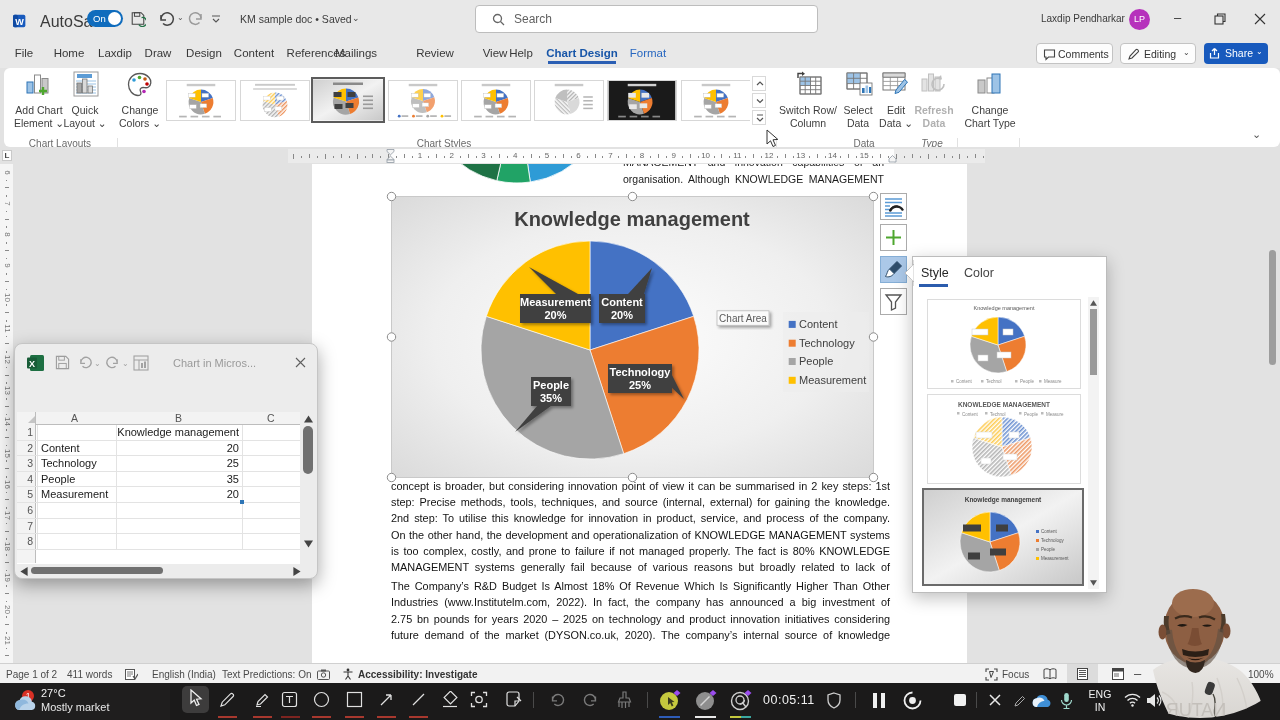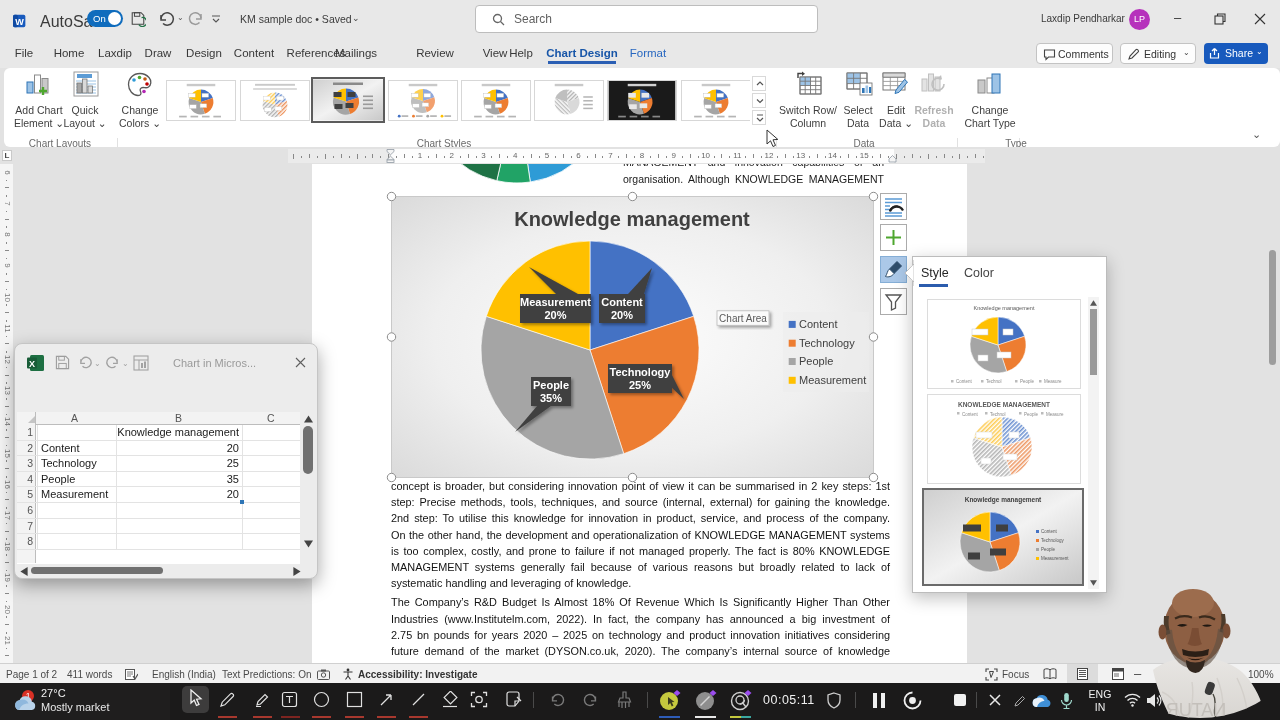--- a/index.html
+++ b/index.html
@@ -368,21 +368,21 @@
       <rect x="12" y="8" width="7" height="15" fill="#fff" stroke="#8a8a8a"></rect>
       <rect x="17" y="4" width="8" height="19" fill="#9dc3e6" stroke="#2e75b6"></rect>
     </svg>
     <div class="rib-label" style="left:990px;top:38px;">Change<br>Chart Type</div>
     <div class="vsep" style="left:1019px;"></div>
     <span class="abs" style="left:1252px;top:62px;font-size:11px;color:#555">⌄</span>
 
     <div class="grp-label" style="left:60px;">Chart Layouts</div>
     <div class="grp-label" style="left:444px;">Chart Styles</div>
     <div class="grp-label" style="left:864px;">Data</div>
-    <div class="grp-label" style="left:1016px;">Type</div>
+    <div class="grp-label" style="left:932px;font-style:italic;">Type</div>
 
     <svg class="abs" style="left:766px;top:63px" width="14" height="20" viewBox="0 0 14 20">
       <path d="M1 1 L1 15 L4.5 11.8 L7 17.5 L9.5 16.4 L7 10.8 L11.8 10.4 Z" fill="#fff" stroke="#333" stroke-width="1"></path>
     </svg>
   </div>
 
   <div id="rulerrow"></div>
     <div class="abs" style="left:2px;top:150px;width:10px;height:11px;background:#fdfdfd;border:1px solid #c9c9c9;font-size:8px;color:#444;line-height:10px;text-align:center;font-weight:bold;">L</div>
   <div id="ruler-h" class="abs" style="left:288px;top:149px;width:697px;height:14px;background:#ebebeb;overflow:hidden;">
       <div class="abs" style="left:103px;top:0;width:503px;height:14px;background:#fdfdfd;"></div>
@@ -642,21 +642,20 @@
           </svg></div>
         <div class="abs" style="left:880px;top:92px;width:27px;height:27px;background:#abc8e8;border:1px solid #85aed6;"><svg width="25" height="25" viewBox="0 0 25 25">
             <path d="M16 4.5 L20.5 9 L13 16.5 L8.5 12 Z" fill="#2e4d6b" stroke="#2e4d6b" stroke-width="1"></path>
             <path d="M8.5 12 C6 14 6.5 16.5 4.5 19.5 C7.5 20.5 11 19.5 13 16.5 Z" fill="#fff" stroke="#2e4d6b" stroke-width="1"></path>
           </svg></div>
         <div class="abs" style="left:880px;top:124px;width:27px;height:27px;background:#fff;border:1px solid #ababab;"><svg width="25" height="25" viewBox="0 0 25 25">
             <path d="M5 6 H20 L14.5 13 V19 L10.5 21 V13 Z" fill="none" stroke="#555" stroke-width="1.3"></path>
           </svg></div>
         <div class="abs" style="left:391px;top:314px;width:499px;font-size:10.9px;line-height:16.2px;color:#141414;">
 <div style="text-align:justify;text-align-last:justify;">concept is broader, but considering innovation point of view it can be summarised in 2 key steps: 1st<br>step: Precise methods, tools, techniques, and source (internal, external) for gaining the knowledge.<br>2nd step: To utilise this knowledge for innovation in product, service, and process of the company.<br>On the other hand, the development and operationalization of KNOWLEDGE MANAGEMENT systems<br>is too complex, costly, and prone to failure if not managed properly. The fact is 80% KNOWLEDGE<br>MANAGEMENT systems generally fail because of various reasons but broadly related to lack of</div>
-<div>systematic handling and leveraging of knowledge.</div>
 <div style="height:3px;"></div>
 <div style="text-align:justify;text-align-last:justify;">The Company’s R&amp;D Budget Is Almost 18% Of Revenue Which Is Significantly Higher Than Other<br>Industries (www.Institutelm.com, 2022). In fact, the company has announced a big investment of<br>2.75 bn pounds for years 2020 – 2025 on technology and product innovation initiatives considering<br>future demand of the market (DYSON.co.uk, 2020). The company’s internal source of knowledge</div>
 </div>
       </div>
   </div>
 
   <div class="abs" style="left:14px;top:343px;width:304px;height:236px;background:#ececec;border:1px solid #c5c5c5;border-radius:8px;box-shadow:0 6px 18px rgba(0,0,0,0.35);">
 <svg class="abs" style="left:12px;top:10px" width="18" height="18" viewBox="0 0 18 18">
   <rect x="3" y="1" width="14" height="16" rx="1.5" fill="#1d6f42"></rect>
   <rect x="0" y="3.5" width="10" height="11" rx="1" fill="#185c37"></rect>

